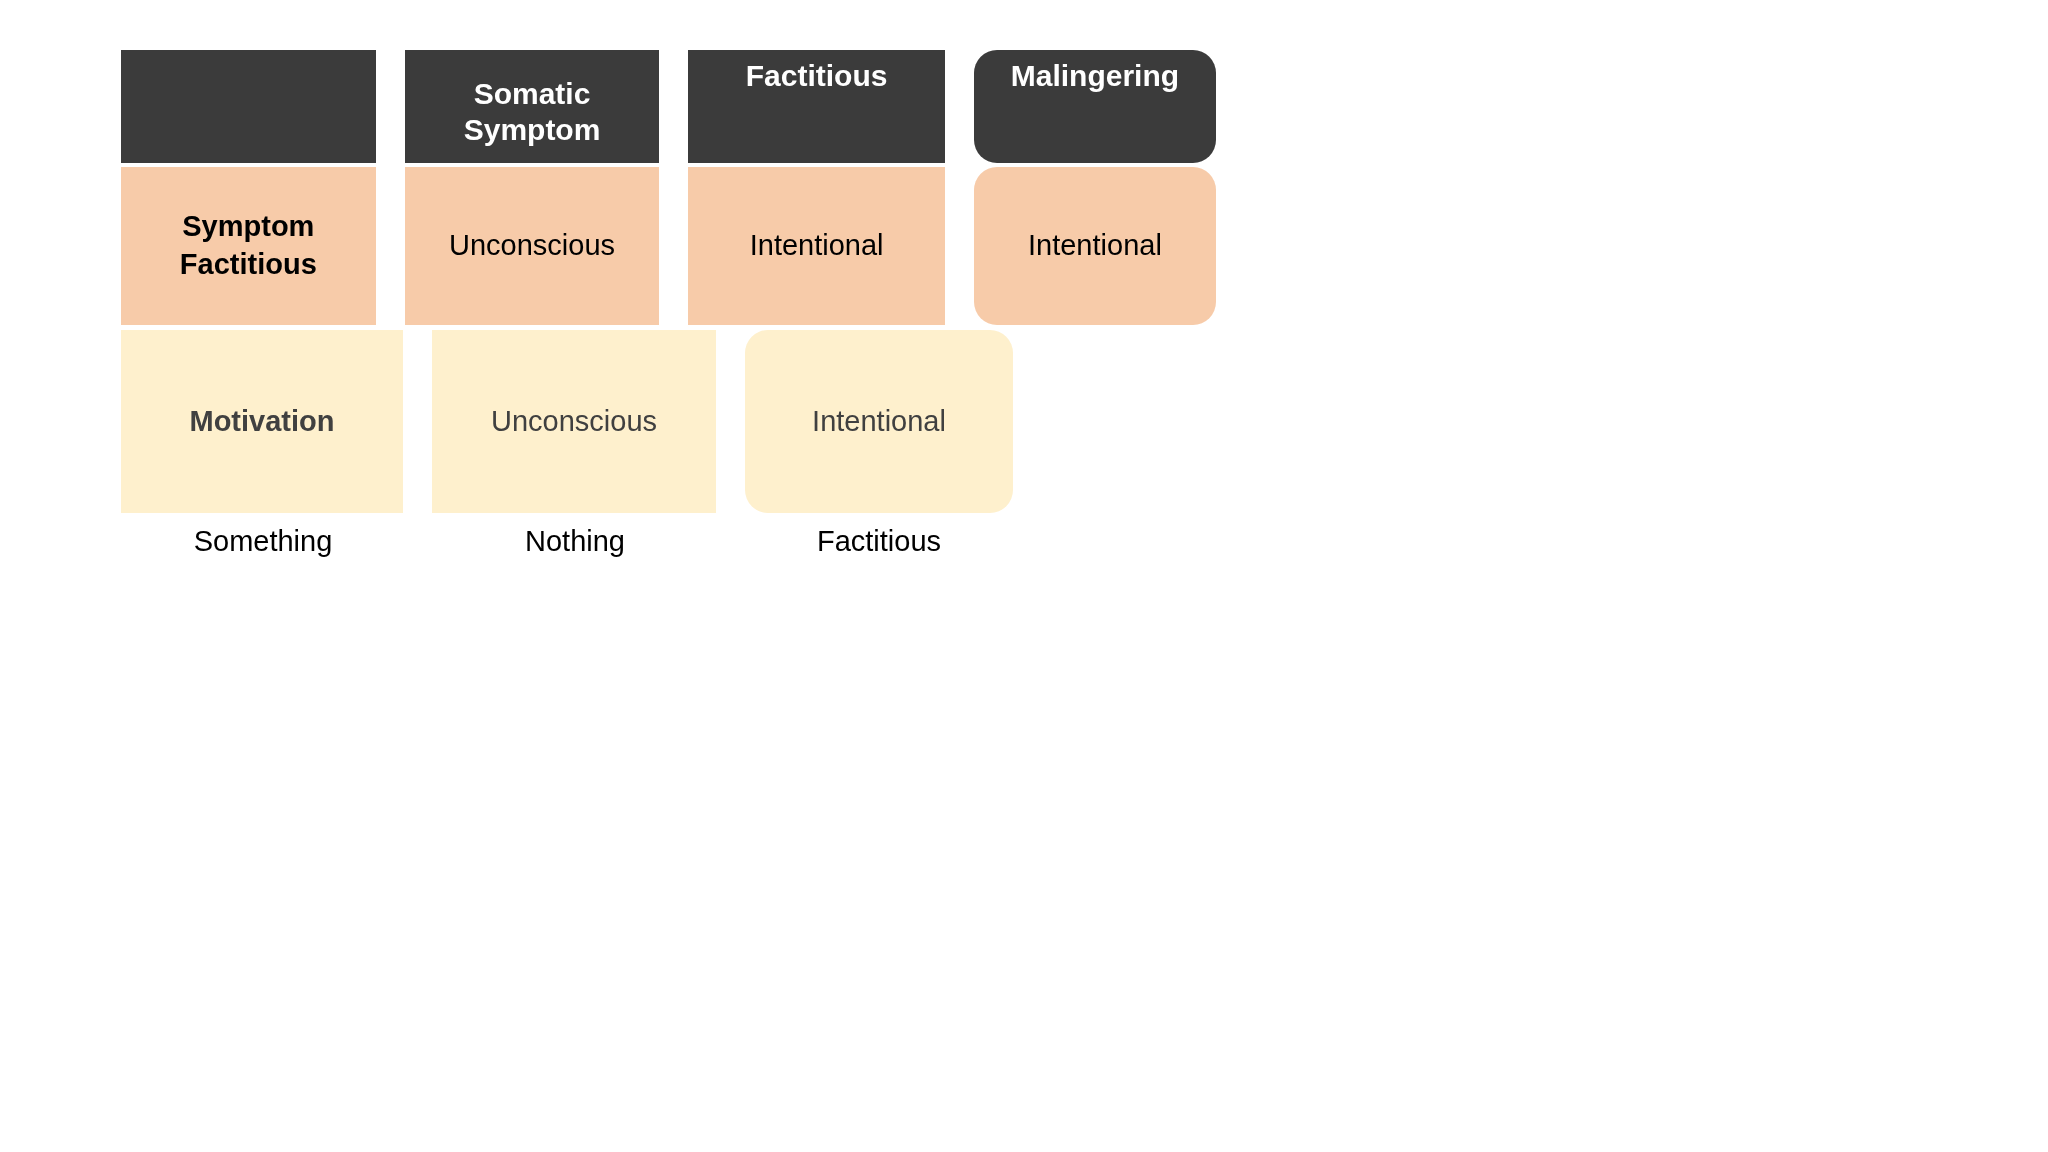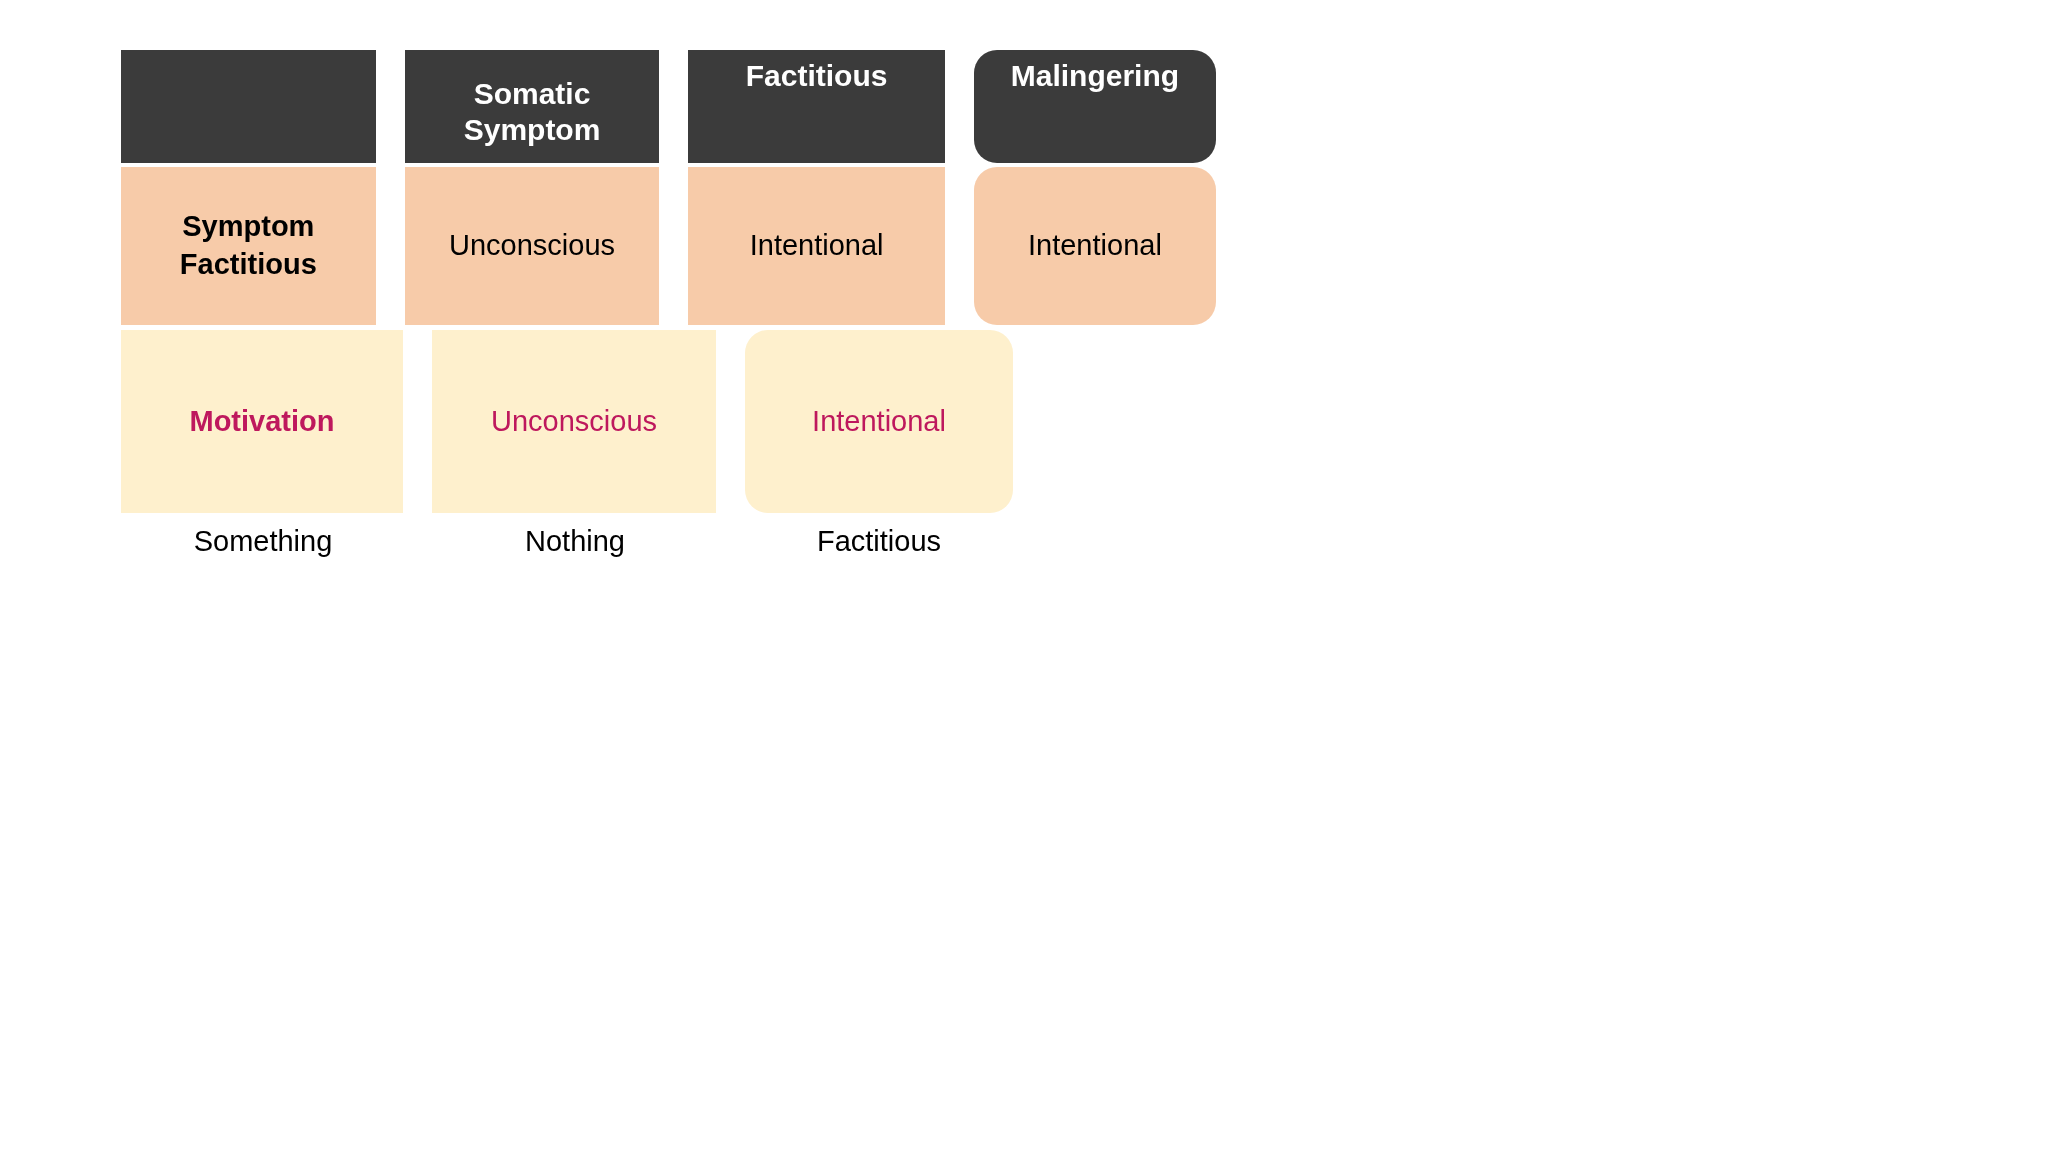--- a/index.html
+++ b/index.html
@@ -76,21 +76,21 @@
   .row-production .cell {
     background: #f7cba9;
     height: 158px;
     color: #000000;
     font-size: 29px;
     line-height: 1.3;
   }
   .row-motivation .cell {
     background: #fef0cd;
     height: 183px;
-    color: #be185d;
+    color: #404040;
     font-size: 29px;
     line-height: 1.3;
   }
   .row-production {
     margin-bottom: 5px;
   }
 
   .rowlabel {
     font-weight: bold;
   }

